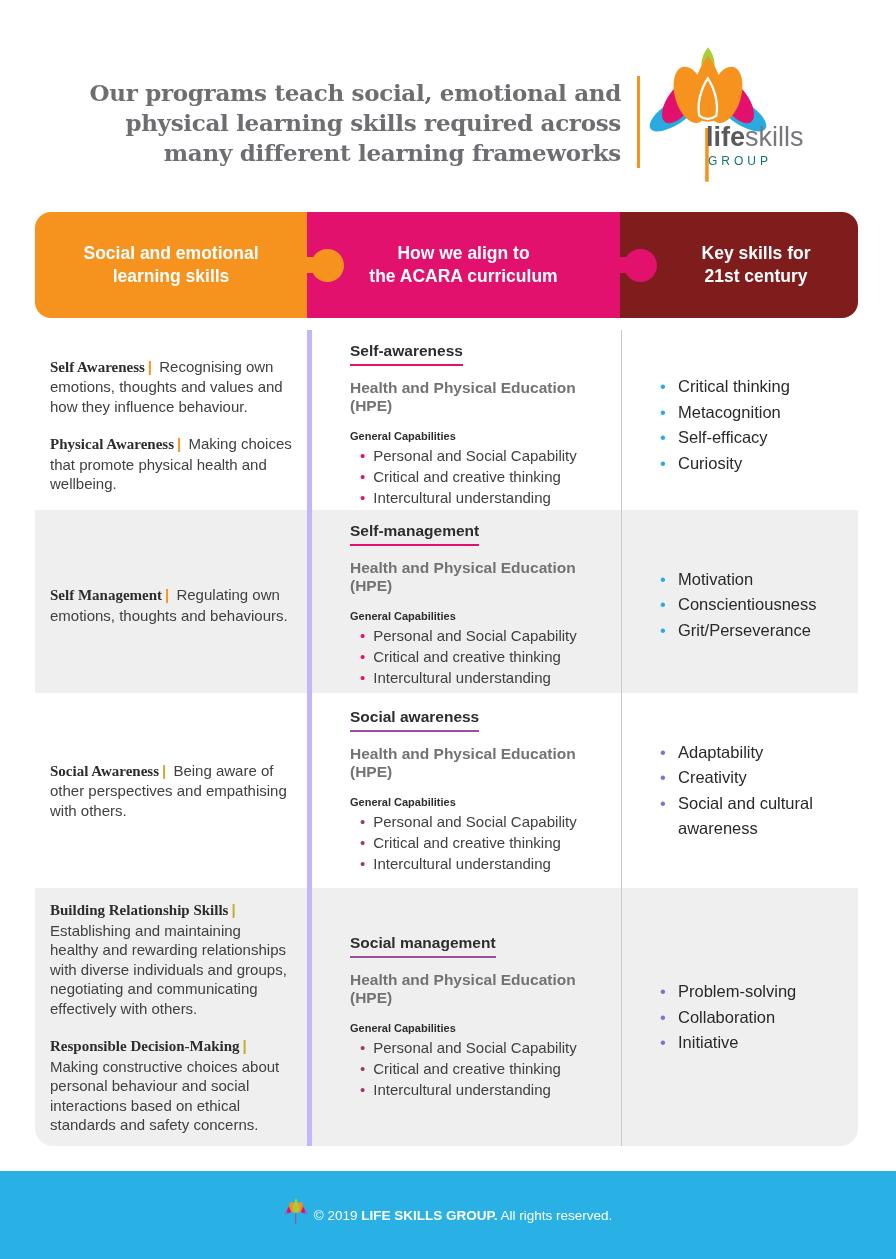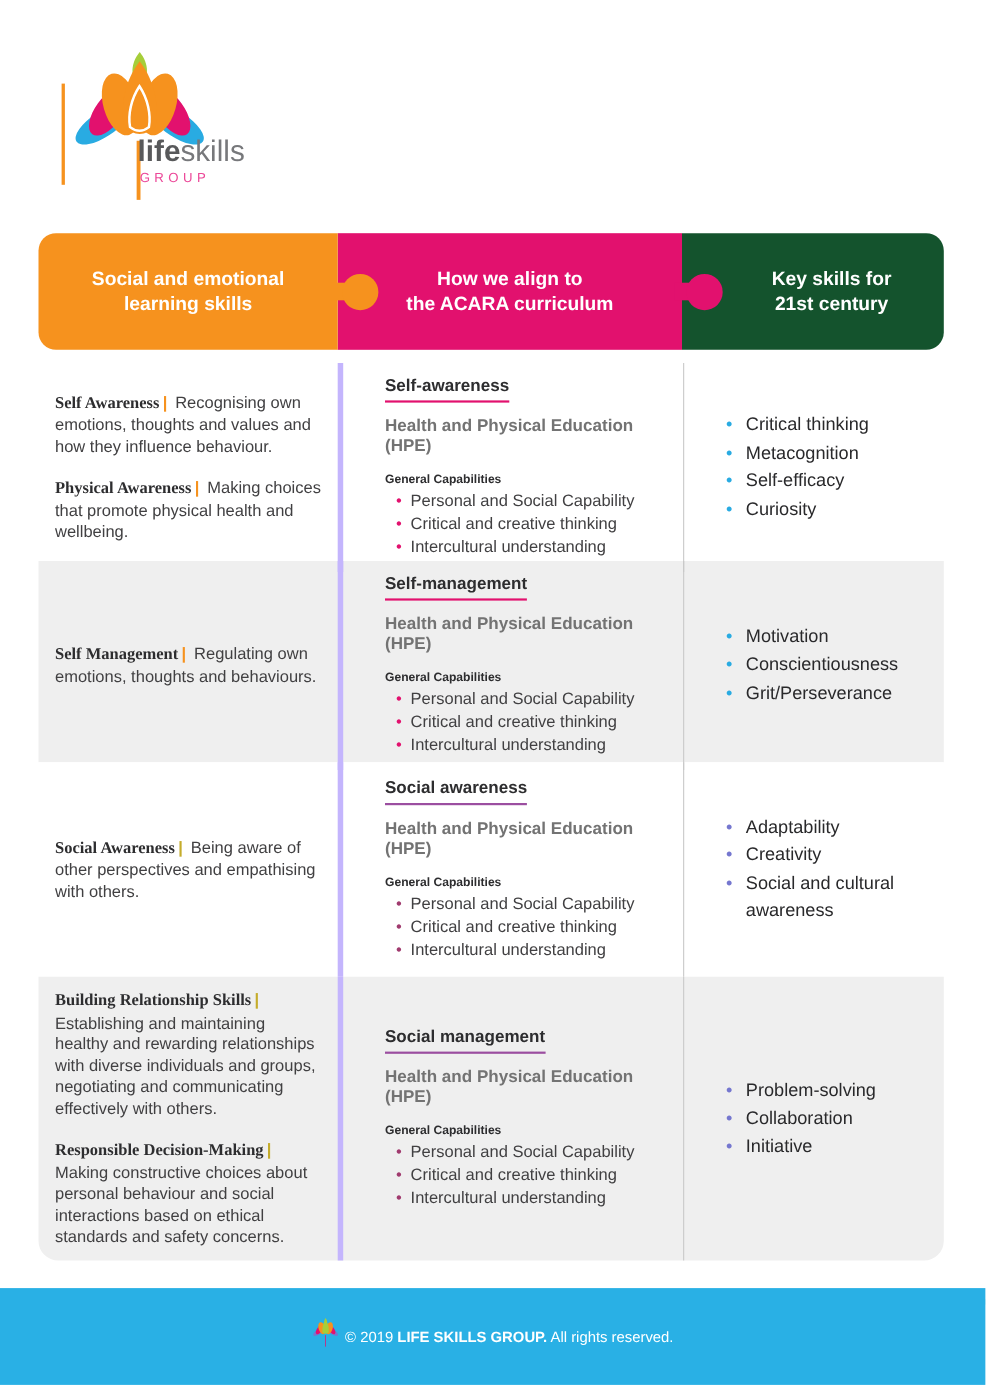--- a/index.html
+++ b/index.html
@@ -12,30 +12,30 @@
   .main-title {
     flex:1; text-align:right; font-family:"DejaVu Serif", serif; font-weight:700;
     font-size:23px; line-height:30px; color:#6d6e71; padding-top:16px; letter-spacing:-0.3px;
   }
   .brand-rule { width:3px; height:92px; background:#f6921e; margin:14px 0 0 16px; }
   .logo { position:relative; width:218px; height:130px; }
   .lotus-big { position:absolute; left:6px; top:-26px; width:124px; height:155px; }
   .logo-text { position:absolute; left:66px; top:60px; font-size:27px; line-height:30px; white-space:nowrap; }
   .logo-text .life { font-weight:700; color:#58595b; }
   .logo-text .skills { font-weight:400; color:#77787b; }
-  .logo-group { position:absolute; left:68px; top:92px; font-size:12px; letter-spacing:4px; color:#ec4899; }
+  .logo-group { position:absolute; left:68px; top:92px; font-size:12px; letter-spacing:4px; color:#0f766e; }
   
   .puzzle { display:flex; margin:20px 38px 0 35px; height:106px; }
   .piece {
     position:relative; display:flex; flex-direction:column; justify-content:center; align-items:center;
     color:#fff; font-weight:700; font-size:17.5px; line-height:23px; text-align:center;
   }
   .p-orange { width:272px; background:#f6921e; border-radius:16px 0 0 16px; z-index:3; }
   .p-pink   { width:313px; background:#e2116e; z-index:2; }
-  .p-blue   { width:238px; background:#14532d; border-radius:0 16px 16px 0; z-index:1; padding-left:34px; box-sizing:border-box; }
+  .p-blue   { width:238px; background:#7f1d1d; border-radius:0 16px 16px 0; z-index:1; padding-left:34px; box-sizing:border-box; }
   .has-knob::before {
     content:''; position:absolute; top:50%; margin-top:-8px; right:-7px; width:14px; height:16px;
   }
   .has-knob::after {
     content:''; position:absolute; top:50%; margin-top:-16.5px; right:-37px; width:33px; height:33px; border-radius:50%;
   }
   .p-orange::before,.p-orange::after { background:#f6921e; }
   .p-pink::before,.p-pink::after { background:#e2116e; }
   
   .table { margin:12px 38px 0 35px; }
@@ -67,20 +67,25 @@
     position:absolute; left:0; right:0; bottom:0; height:88px; background:#29b0e5;
     display:flex; align-items:center; justify-content:center; color:#ffffff; font-size:13.5px;
   }
   .lotus-small { width:24px; height:30px; margin-right:6px; margin-top:-8px; }
   .footer span { white-space:pre; }
 </style>
 <style>.trow.r1 .mid-list li::before{color:#e2116e;}.trow.r1 .right-list li::before{color:#29abe2;}</style><style>.trow.r2 .mid-list li::before{color:#e2116e;}.trow.r2 .right-list li::before{color:#29abe2;}</style><style>.trow.r3 .mid-list li::before{color:#a03a6e;}.trow.r3 .right-list li::before{color:#7577cf;}</style><style>.trow.r4 .mid-list li::before{color:#a03a6e;}.trow.r4 .right-list li::before{color:#7577cf;}</style></head>
 <body>
 
 <div class="top">
+  <div class="main-title">
+    <div>Our programs teach social, emotional and</div>
+    <div>physical learning skills required across</div>
+    <div>many different learning frameworks</div>
+  </div>
   <div class="brand-rule"></div>
   <div class="logo">
     <svg class="lotus-big" viewBox="0 0 120 132">
       <rect x="57.3" y="80" width="3.4" height="52" fill="#f6921e"></rect>
       <ellipse cx="27" cy="66" rx="27" ry="11" fill="#29abe2" transform="rotate(-33 27 66)"></ellipse>
       <ellipse cx="93" cy="66" rx="27" ry="11" fill="#29abe2" transform="rotate(33 93 66)"></ellipse>
       <ellipse cx="33" cy="54" rx="25" ry="12" fill="#e2116e" transform="rotate(-54 33 54)"></ellipse>
       <ellipse cx="87" cy="54" rx="25" ry="12" fill="#e2116e" transform="rotate(54 87 54)"></ellipse>
       <path d="M60 2 C52 12 51 24 60 33 C69 24 68 12 60 2 Z" fill="#a6ce39"></path>
       <ellipse cx="43" cy="48" rx="15" ry="28" fill="#f6921e" transform="rotate(-16 43 48)"></ellipse>

